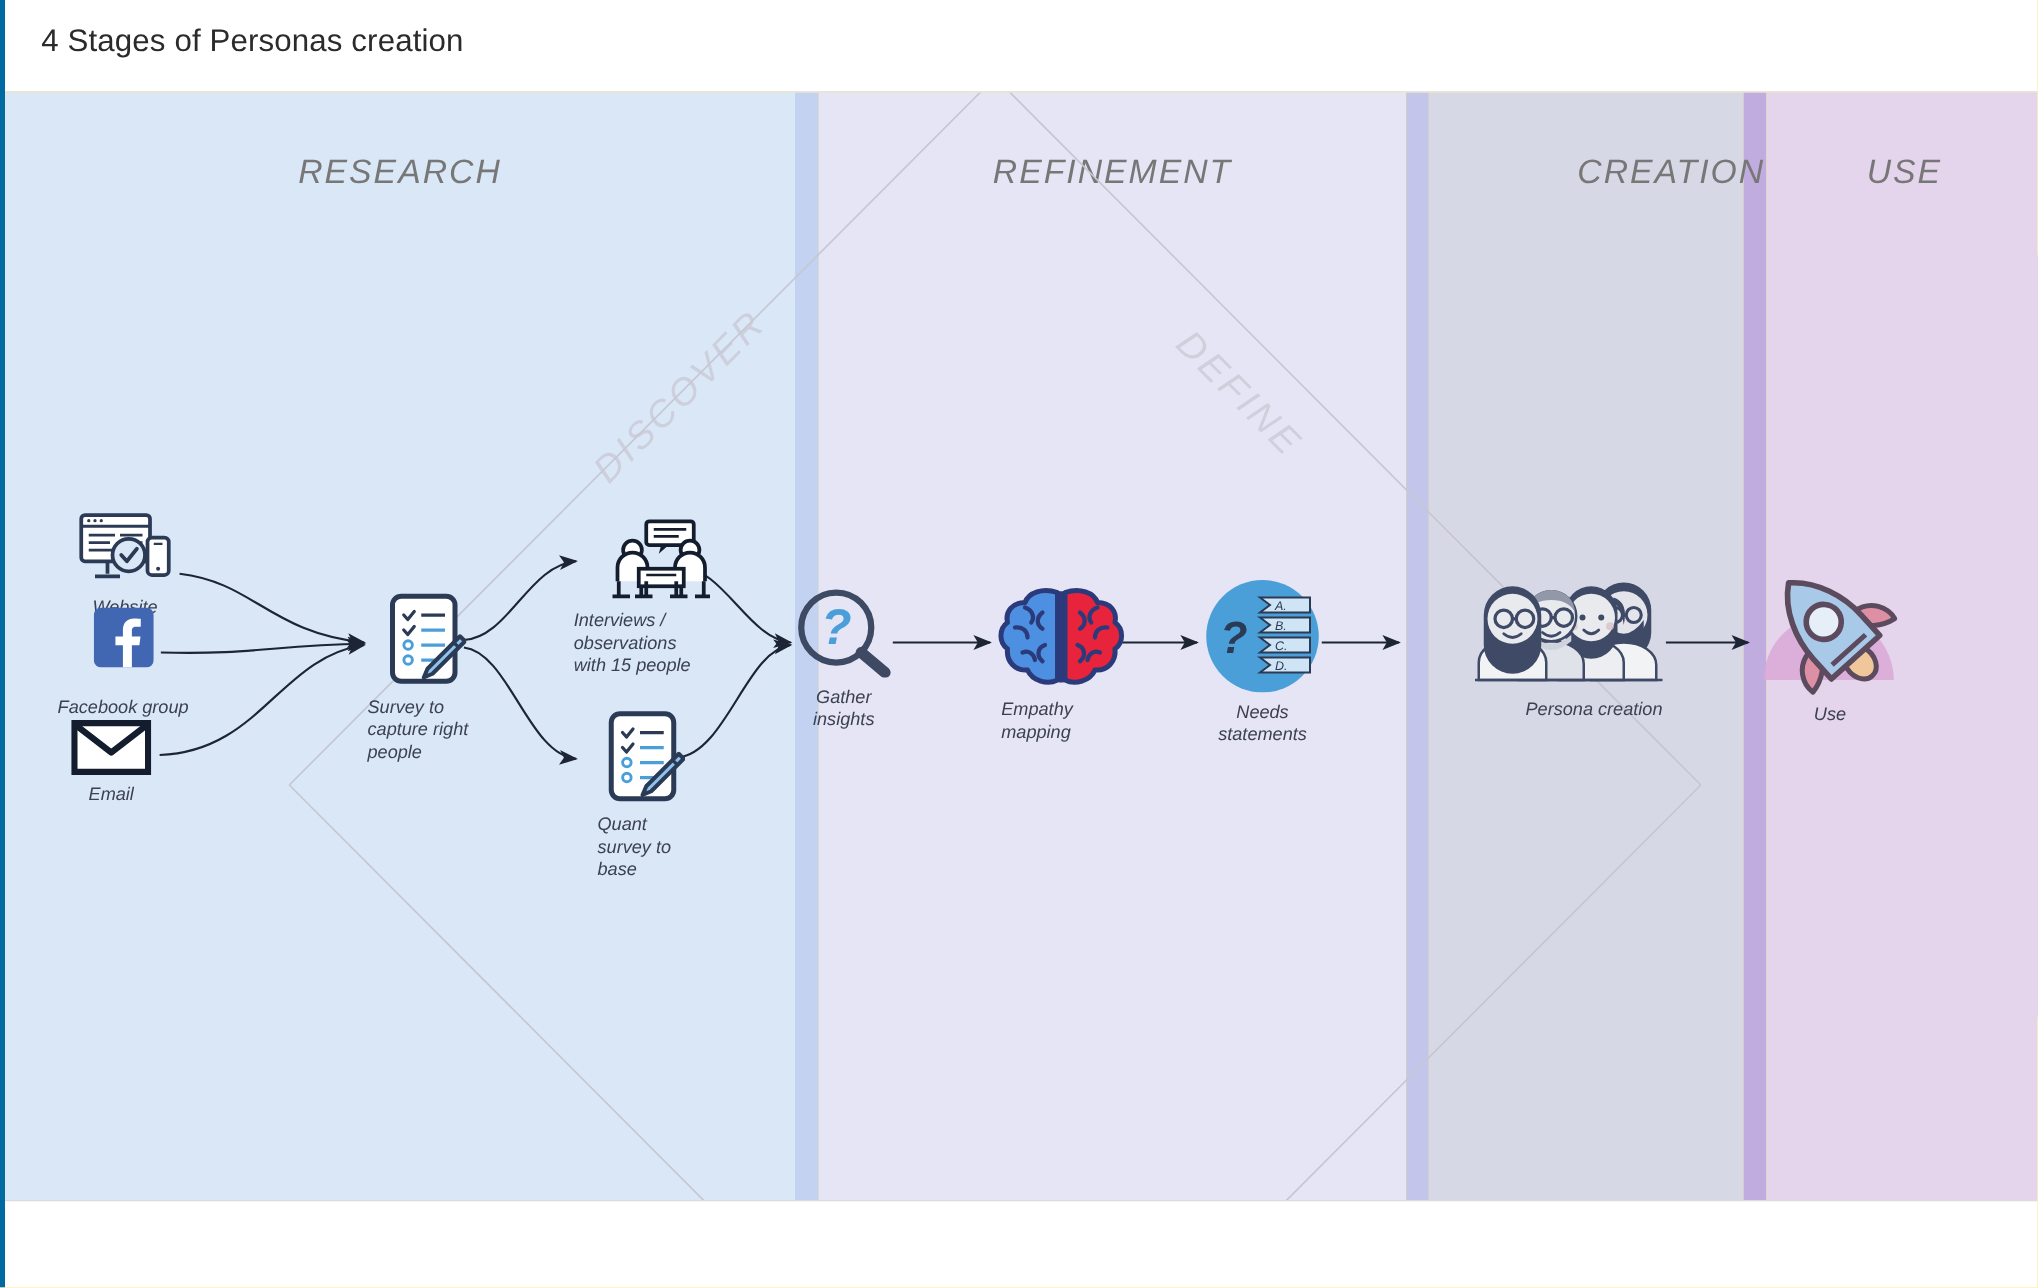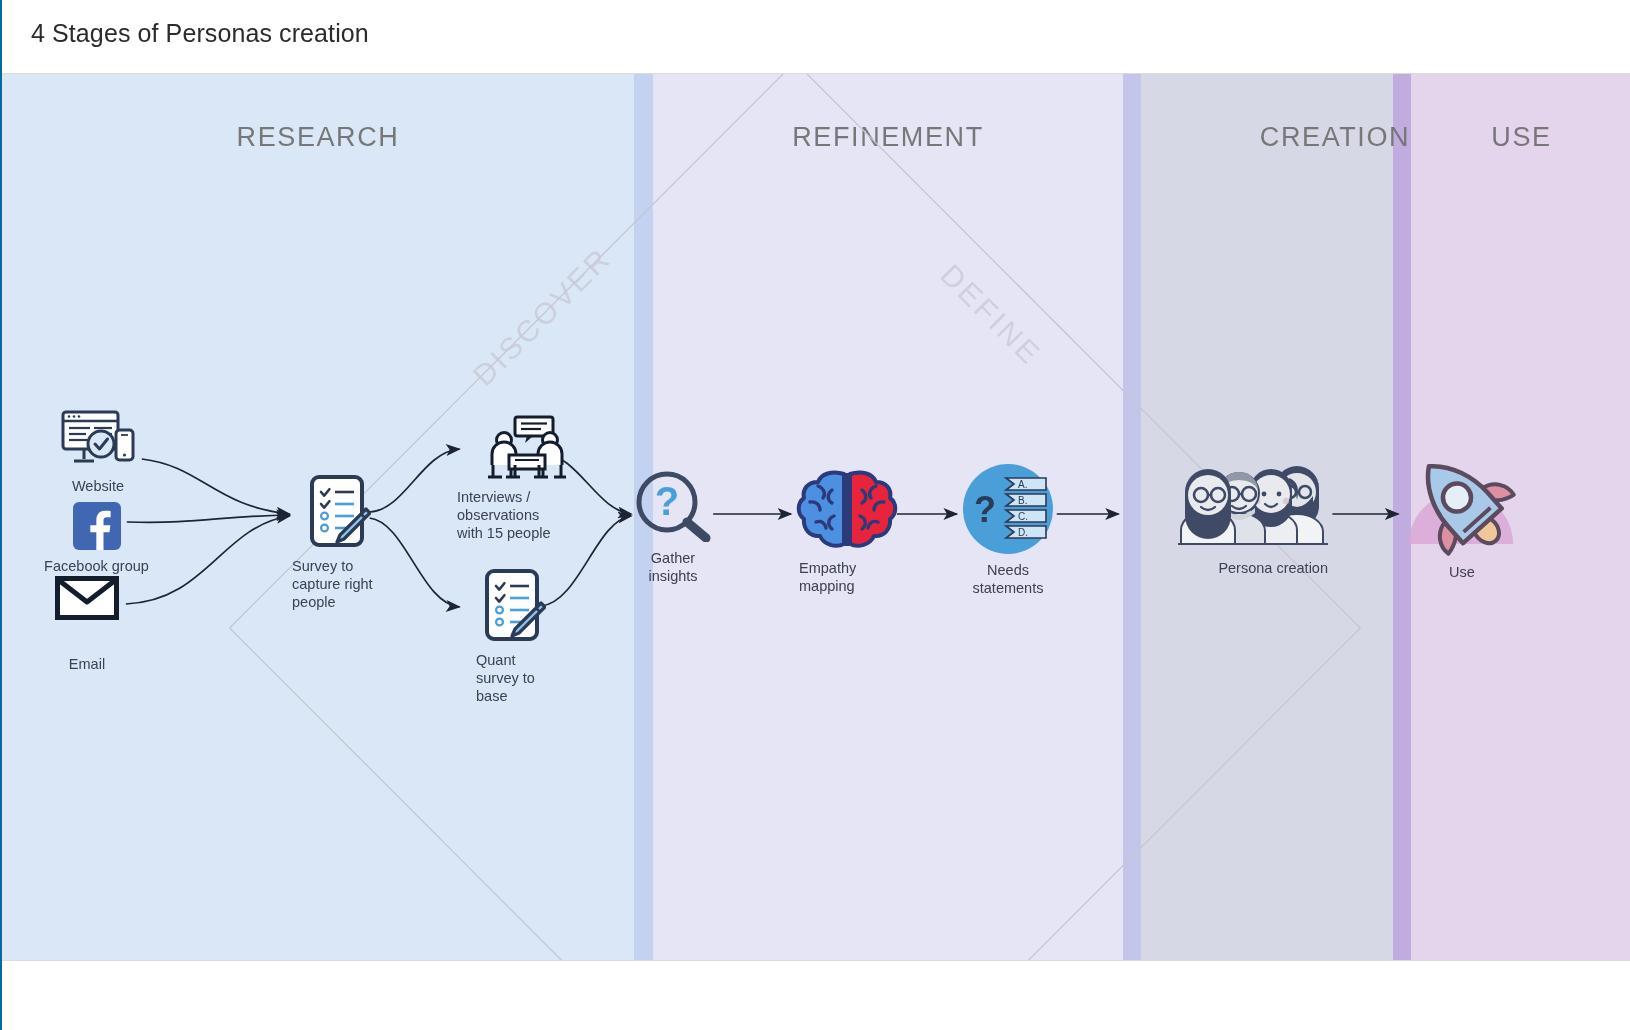--- a/index.html
+++ b/index.html
@@ -8,39 +8,40 @@
   }
   body {
     width: 1630px; height: 1030px;
     font-family: "Liberation Sans", "DejaVu Sans", sans-serif;
     overflow: hidden;
     position: relative;
   }
   #app {
     position: absolute; inset: 0;
     background: #fde047;
-    border-left: 2px solid #0369a1;
+    border-left: 4px solid #0369a1;
     box-sizing: border-box;
   }
   
   #titlebar {
     position: absolute; left: 0; top: 0; width: 100%; height: 74px;
     background: #ffffff;
     border-bottom: 1px solid #dcdcdc;
     box-sizing: border-box;
   }
   #page-title {
     position: absolute; left: 29px; top: 19px;
     font-size: 25px; color: #2b2b2b; font-weight: 400;
     letter-spacing: .1px;
   }
   
   #canvas {
     position: absolute; left: 0; top: 74px; width: 100%; height: 886px;
     overflow: hidden;
+    font-style: italic;
   }
   .band { position: absolute; top: 0; height: 100%; }
   .divider { position: absolute; top: 0; height: 100%; }
   .band-label {
     position: absolute; top: 48px;
     font-size: 27px; color: #777777; letter-spacing: 1.6px;
     text-align: center; white-space: nowrap;
   }
   
   #diamond-svg { position: absolute; left: 0; top: 0; width: 100%; height: 100%; pointer-events: none; }
@@ -148,29 +149,29 @@
         <path d="M24,41 L24,51 M14,53 L34,53" stroke="#2b3a55" stroke-width="3" fill="none"></path>
         <circle cx="41" cy="36" r="13" fill="#d9e7f7" stroke="#2b3a55" stroke-width="3"></circle>
         <path d="M35,36 L39.5,41 L47.5,31" fill="none" stroke="#2b3a55" stroke-width="3" stroke-linecap="round" stroke-linejoin="round"></path>
         <rect x="56" y="22" width="17" height="30" rx="3.5" fill="#fff" stroke="#2b3a55" stroke-width="3"></rect>
         <line x1="61" y1="27" x2="68" y2="27" stroke="#2b3a55" stroke-width="1.8"></line>
         <circle cx="64.5" cy="47" r="1.6" fill="#2b3a55"></circle>
       </svg>
       <div class="node-label narrow">Website</div>
     </div>
 
-    <div class="node" style="left:42px; top:428px; width:105px;">
+    <div class="node" style="left:42px; top:412px; width:105px;gap:16px;">
       <svg class="node-icon" width="48" height="48" viewBox="0 0 48 48">
         <rect x="0" y="0" width="48" height="48" rx="6" fill="#4267b2"></rect>
         <path d="M30.5,48 V30.2 h6.0 l0.9,-7.0 h-6.9 v-4.5 c0,-2.0 0.56,-3.4 3.45,-3.4 l3.68,0 V9.05 c-0.64,-0.09 -2.82,-0.28 -5.36,-0.28 -5.3,0 -8.93,3.24 -8.93,9.18 v5.25 h-6.0 v7.0 h6.0 V48 z" fill="#ffffff"></path>
       </svg>
       <div class="node-label wide">Facebook group</div>
     </div>
 
-    <div class="node" style="left:50px; top:502px; width:70px;gap:28px;">
+    <div class="node" style="left:50px; top:502px; width:70px;">
       <svg class="node-icon" width="64" height="44" viewBox="0 0 64 44">
         <rect x="2.5" y="2.5" width="59" height="39" fill="#ffffff" stroke="#141d2e" stroke-width="5"></rect>
         <path d="M3.5,4 L32,26 L60.5,4" fill="none" stroke="#141d2e" stroke-width="5" stroke-linejoin="round"></path>
       </svg>
       <div class="node-label narrow">Email</div>
     </div>
 
     <div class="node" style="left:288px; top:400px; width:100px;">
       <svg class="node-icon" width="62" height="76" viewBox="0 0 62 76">
         <rect x="3" y="3" width="50" height="68" rx="7" fill="#ffffff" stroke="#2b3a55" stroke-width="4"></rect>

